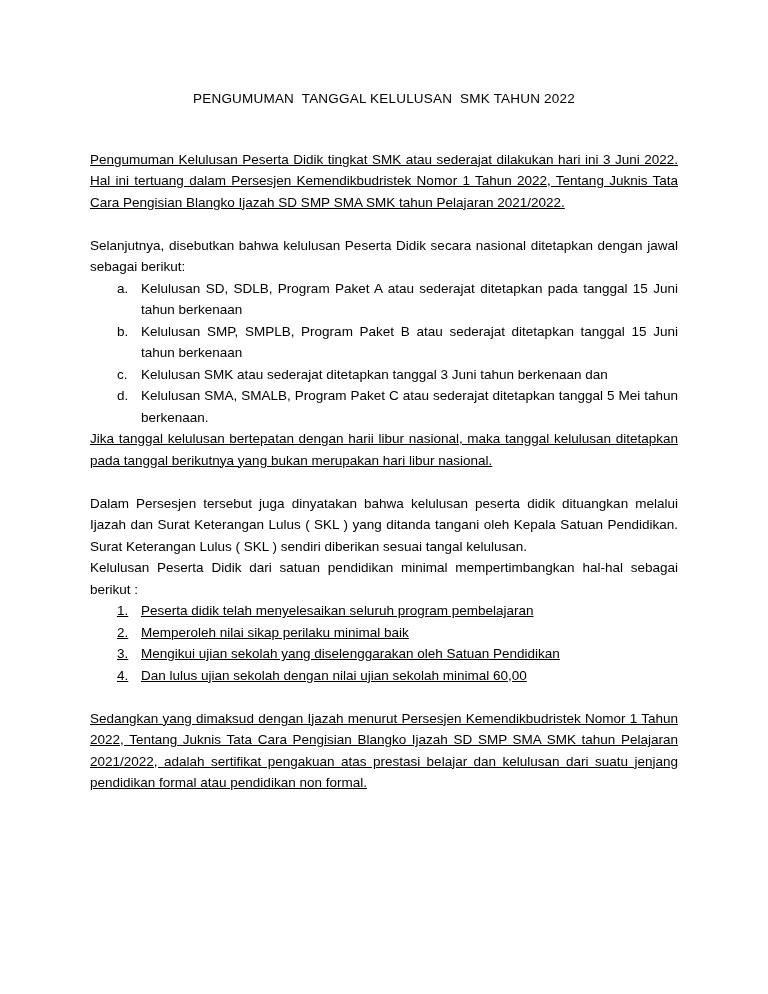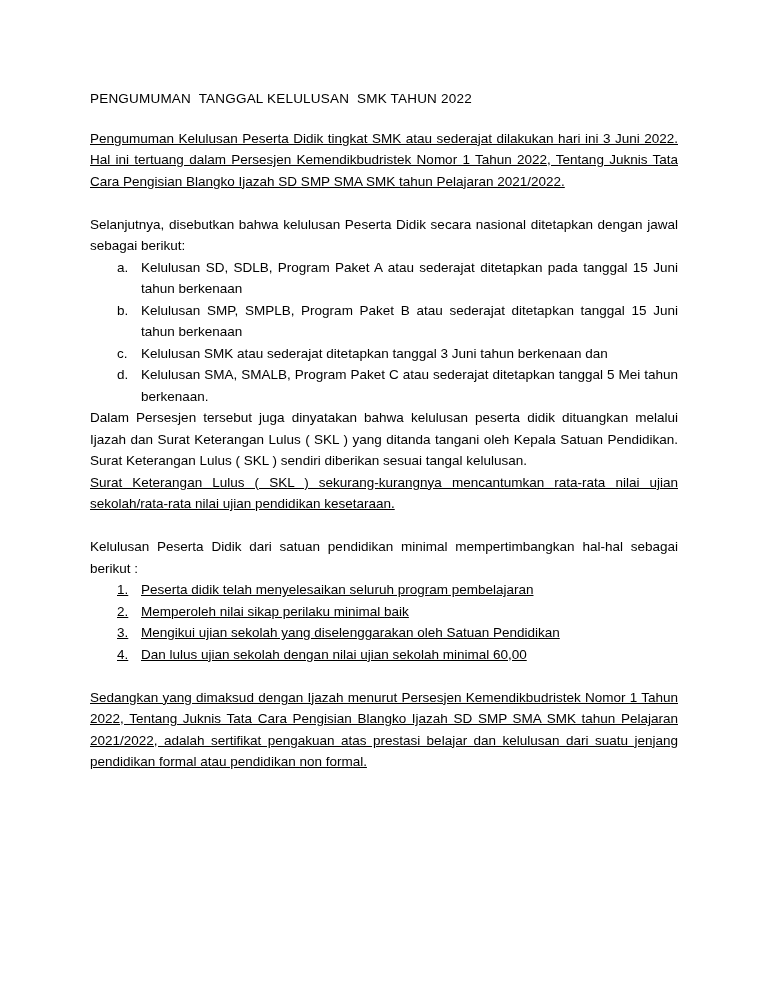--- a/index.html
+++ b/index.html
@@ -14,22 +14,23 @@
     background: #ffffff;
     padding: 88px 90px 40px 90px;
     color: #000000;
     font-size: 13.5px;
     line-height: 21.5px;
     overflow: hidden;
   }
   .title {
     font-weight: 400;
     letter-spacing: 0.2px;
-    margin-bottom: 18px;
+    margin-bottom: 39px;
     white-space: pre-wrap;
+    text-align: center;
   }
   .para {
     text-align: justify;
   }
   .gap-after {
     margin-bottom: 21.5px;
     text-decoration: underline;
   }
   .list .li {
     display: flex;
@@ -67,23 +68,23 @@
     <div class="li">
       <span class="marker">c.</span>
       <span class="li-text">Kelulusan SMK atau sederajat ditetapkan tanggal 3 Juni tahun berkenaan dan</span>
     </div>
     <div class="li">
       <span class="marker">d.</span>
       <span class="li-text">Kelulusan SMA, SMALB, Program Paket C atau sederajat ditetapkan tanggal 5 Mei tahun berkenaan.</span>
     </div>
   </div>
 
+  <p class="para gap-after">Jika tanggal kelulusan bertepatan dengan harii libur nasional, maka tanggal kelulusan ditetapkan pada tanggal berikutnya yang bukan merupakan hari libur nasional.</p>
 
   <p class="para">Dalam Persesjen tersebut juga dinyatakan bahwa kelulusan peserta didik   dituangkan melalui Ijazah dan Surat Keterangan Lulus ( SKL )  yang ditanda tangani oleh Kepala Satuan Pendidikan. Surat Keterangan Lulus ( SKL ) sendiri diberikan sesuai tangal kelulusan.</p>
-  <p class="para gap-after">Surat Keterangan Lulus ( SKL )  sekurang-kurangnya mencantumkan rata-rata nilai ujian sekolah/rata-rata nilai ujian pendidikan kesetaraan.</p>
 
   <p class="para">Kelulusan Peserta Didik dari satuan pendidikan  minimal mempertimbangkan hal-hal sebagai berikut :</p>
 
   <div class="list gap-after">
     <div class="li">
       <span class="marker">1.</span>
       <span class="li-text">Peserta didik telah menyelesaikan seluruh program pembelajaran</span>
     </div>
     <div class="li">
       <span class="marker">2.</span>

